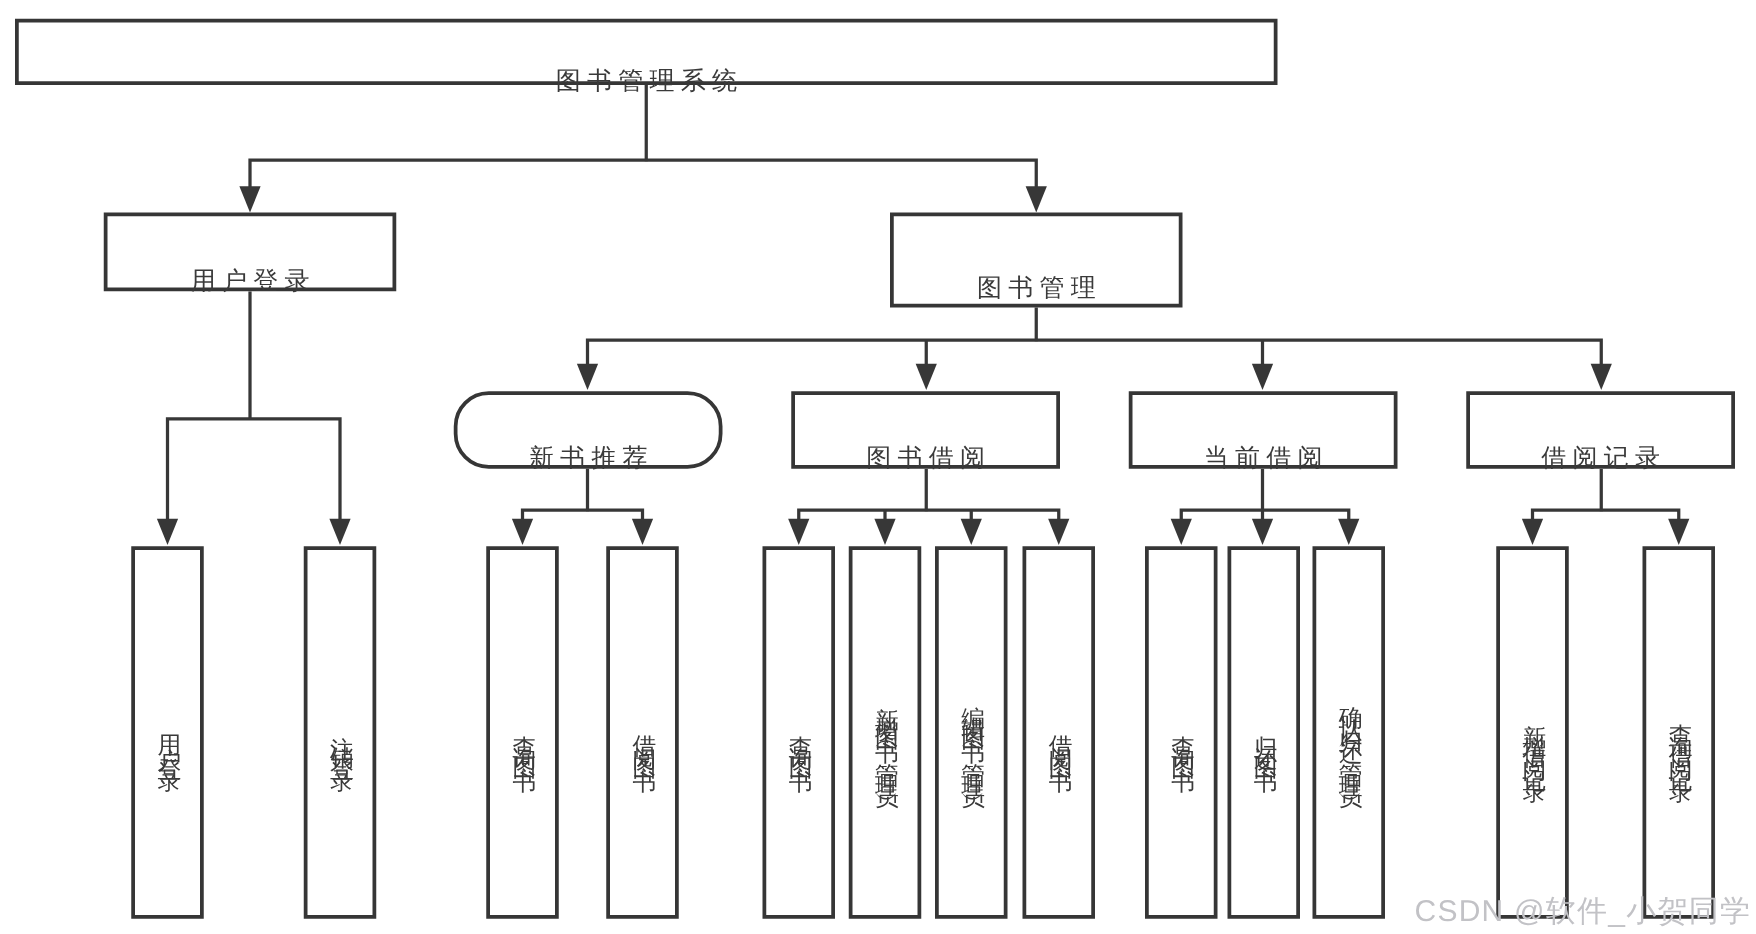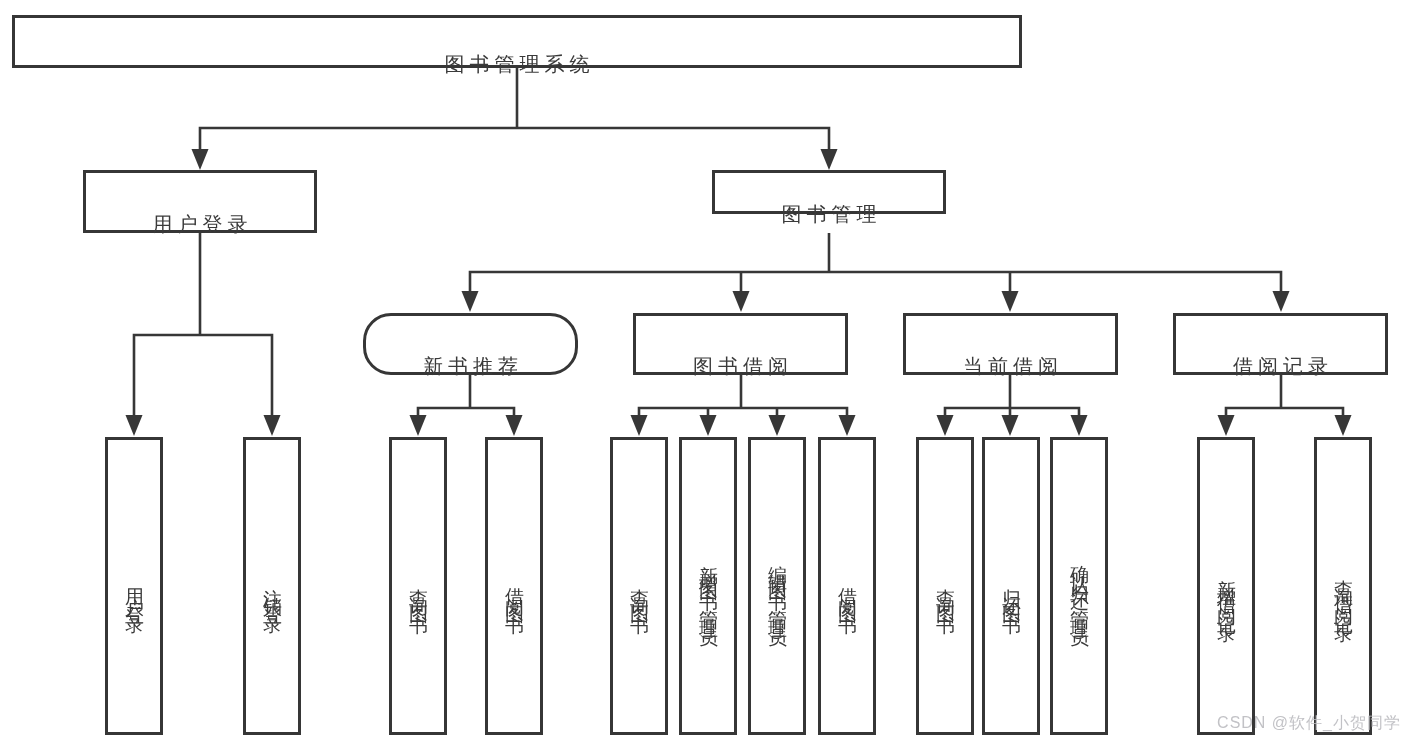--- a/index.html
+++ b/index.html
@@ -12,21 +12,21 @@
     position:absolute;z-index:2;background:#ffffff;border:3px solid #363636;
     display:flex;align-items:center;justify-content:center;box-sizing:border-box;
   }
   .h span{font-size:20px;letter-spacing:5px;margin-right:-5px;white-space:nowrap;margin-top:45px;}
   .v span{
     writing-mode:vertical-rl;text-orientation:mixed;
     font-size:19px;letter-spacing:9px;margin-bottom:-9px;line-height:1.1;white-space:nowrap;
   }
   .watermark{
     position:absolute;z-index:3;right:4px;top:713px;
-    font-size:16px;letter-spacing:1px;color:#c2c2c6;white-space:nowrap;
+    font-size:24px;letter-spacing:1px;color:#c2c2c6;white-space:nowrap;
   }
 </style>
 </head>
 <body>
 
 <div class="canvas">
 
   <svg class="wires" width="1405" height="747" viewBox="0 0 1405 747">
     <g stroke="#373737" stroke-width="2.6" fill="none">
 
@@ -92,21 +92,21 @@
     </g>
   </svg>
 
   <div class="node h" style="left:12px;top:15px;width:1010px;height:53px;">
     <span>图书管理系统</span>
   </div>
 
   <div class="node h" style="left:83px;top:170px;width:234px;height:63px;">
     <span>用户登录</span>
   </div>
-  <div class="node h" style="left:712px;top:170px;width:234px;height:44px;">
+  <div class="node h" style="left:712px;top:170px;width:234px;height:76px;">
     <span>图书管理</span>
   </div>
 
   <div class="node h" style="left:363px;top:313px;width:215px;height:62px;border-radius:28px;">
     <span>新书推荐</span>
   </div>
   <div class="node h" style="left:633px;top:313px;width:215px;height:62px;text-align:right;">
     <span>图书借阅</span>
   </div>
   <div class="node h" style="left:903px;top:313px;width:215px;height:62px;justify-content:center;">

